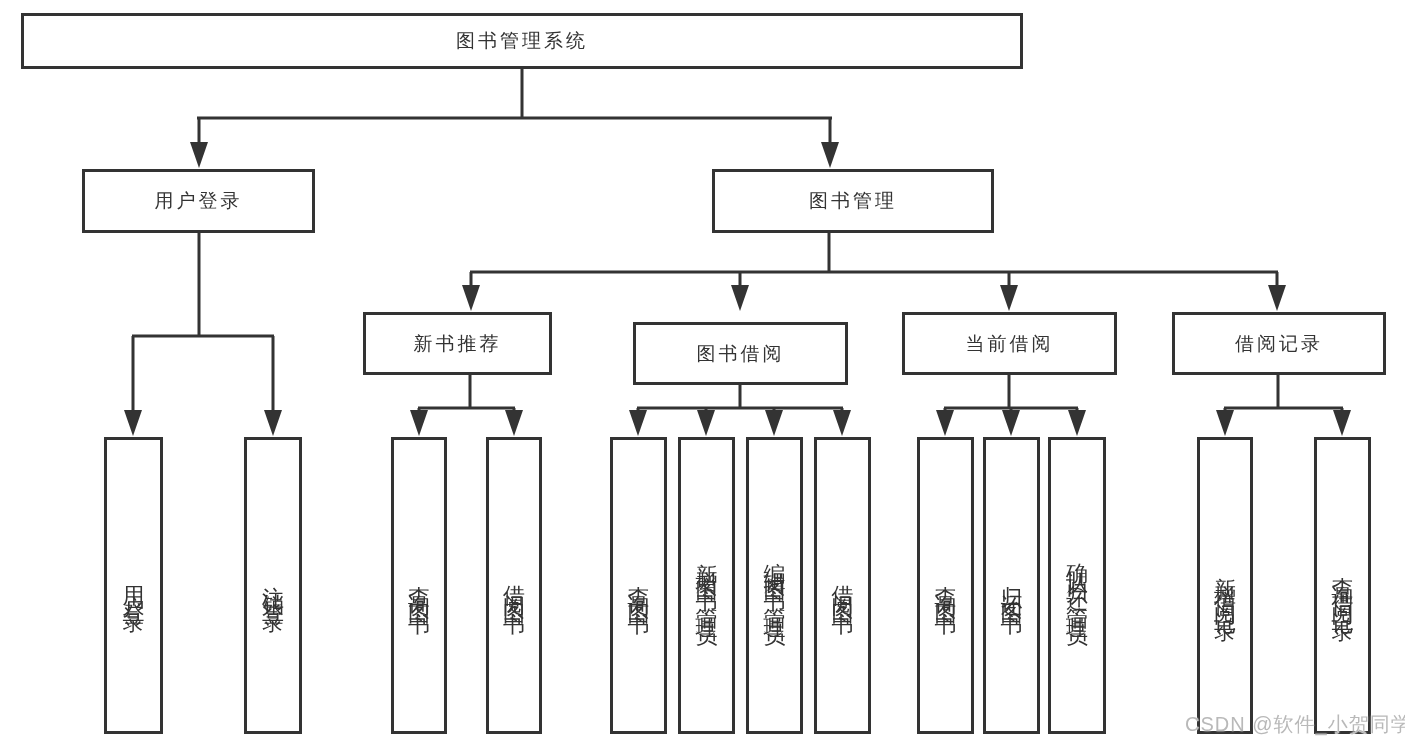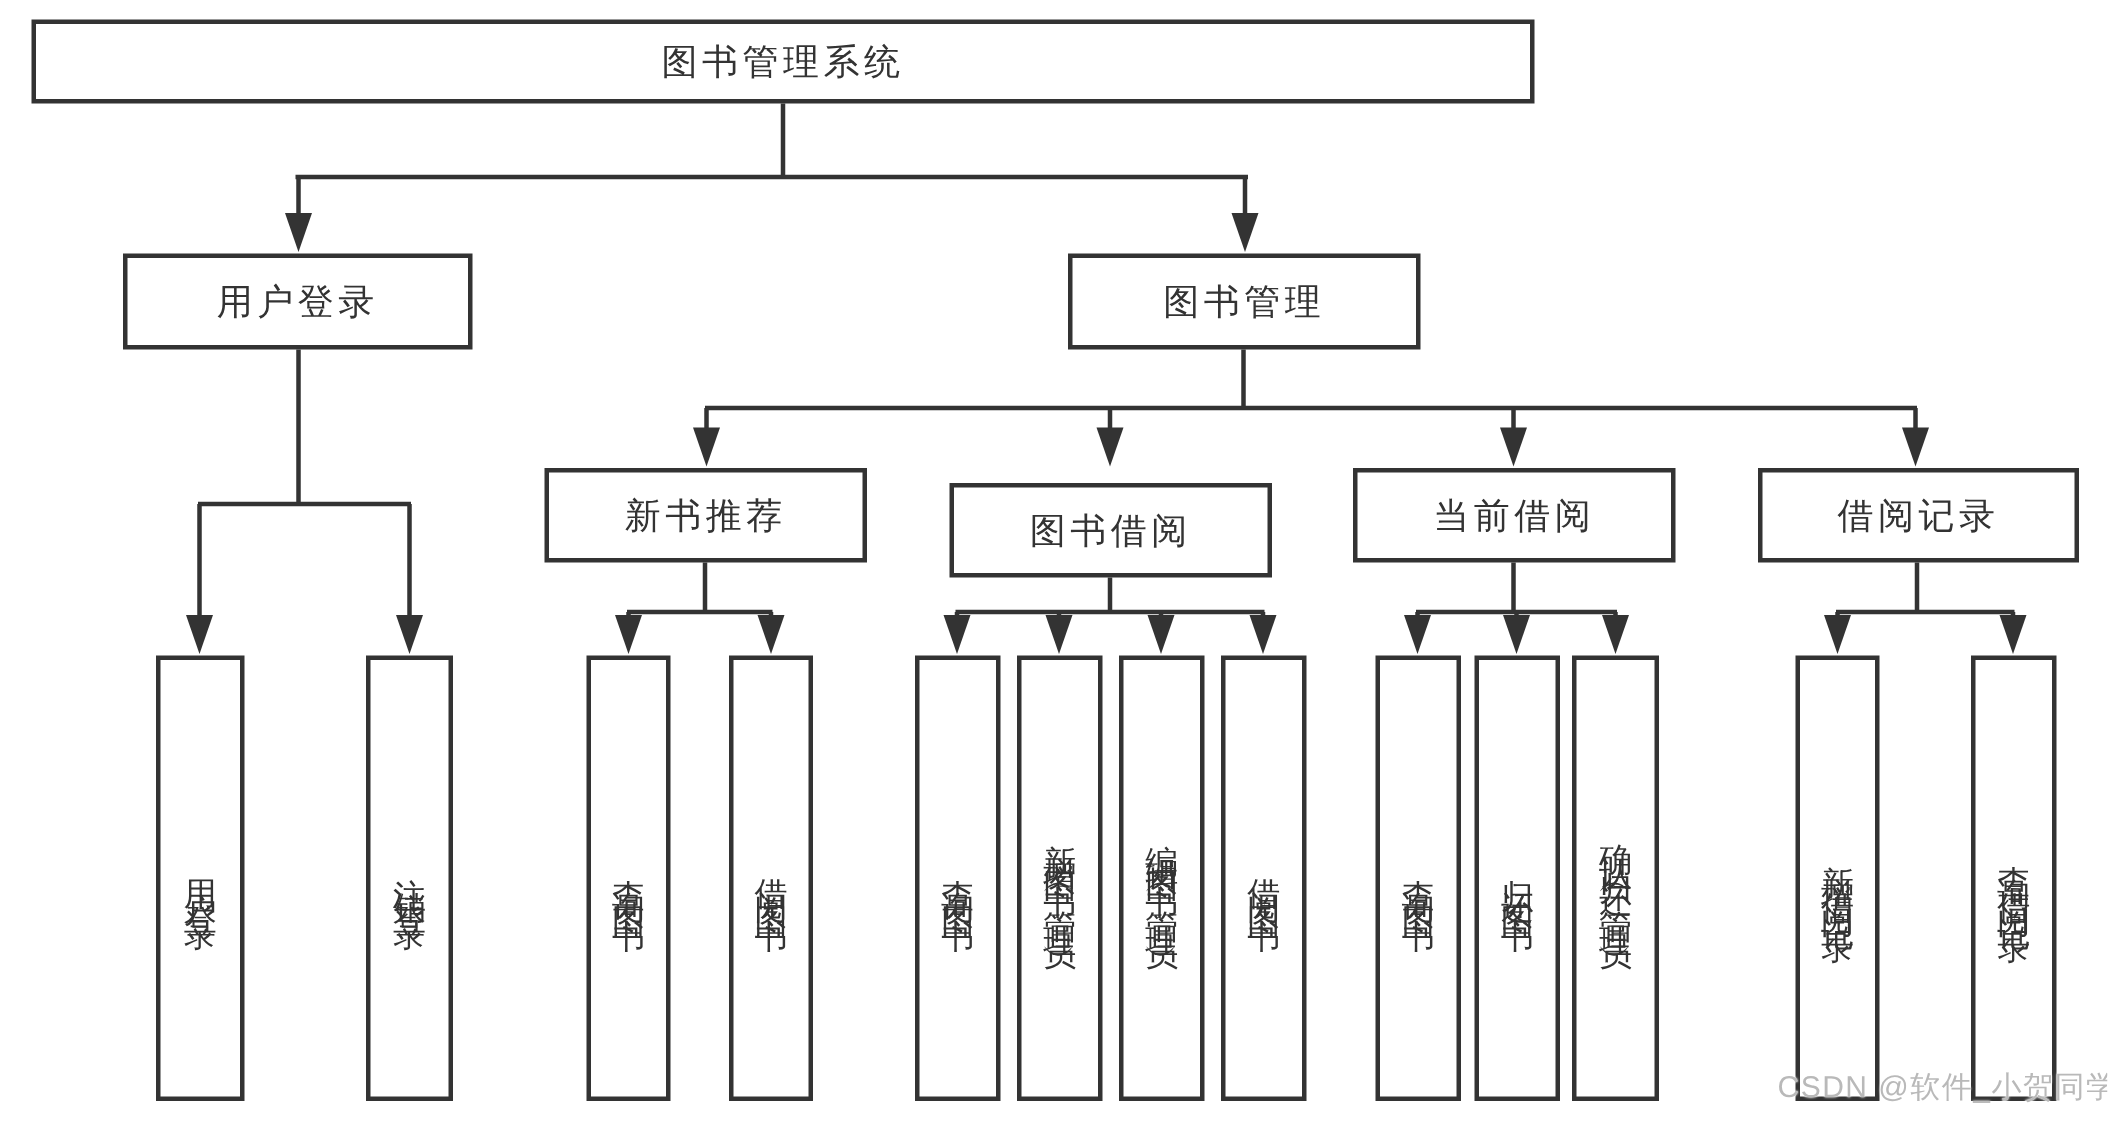--- a/index.html
+++ b/index.html
@@ -21,21 +21,21 @@
     position: absolute;
     box-sizing: border-box;
     border: 3px solid #333333;
     background: #ffffff;
     display: flex;
     align-items: center;
     justify-content: center;
     text-align: center;
   }
   .hlabel {
-    font-size: 24px;
+    font-size: 19px;
     letter-spacing: 3px;
     white-space: nowrap;
   }
   .vtext {
     writing-mode: vertical-rl;
     text-orientation: mixed;
     font-size: 22px;
     line-height: 1;
     letter-spacing: 9px;
     white-space: nowrap;
@@ -89,25 +89,25 @@
     </g>
   </svg>
 
   <div class="box" style="left:21px; top:13px; width:1002px; height:56px;">
     <span class="hlabel">图书管理系统</span>
   </div>
 
   <div class="box" style="left:82px; top:169px; width:233px; height:64px;">
     <span class="hlabel">用户登录</span>
   </div>
-  <div class="box" style="left:712px; top:169px; width:235px; height:64px;align-items:center;">
+  <div class="box" style="left:712px; top:169px; width:282px; height:64px;align-items:center;">
     <span class="hlabel">图书管理</span>
   </div>
 
-  <div class="box" style="left:363px; top:312px; width:215px; height:63px;">
+  <div class="box" style="left:363px; top:312px; width:189px; height:63px;">
     <span class="hlabel">新书推荐</span>
   </div>
   <div class="box" style="left:633px; top:322px; width:215px; height:63px;">
     <span class="hlabel">图书借阅</span>
   </div>
   <div class="box" style="left:902px; top:312px; width:215px; height:63px;text-align:right;">
     <span class="hlabel">当前借阅</span>
   </div>
   <div class="box" style="left:1172px; top:312px; width:214px; height:63px;">
     <span class="hlabel">借阅记录</span>

